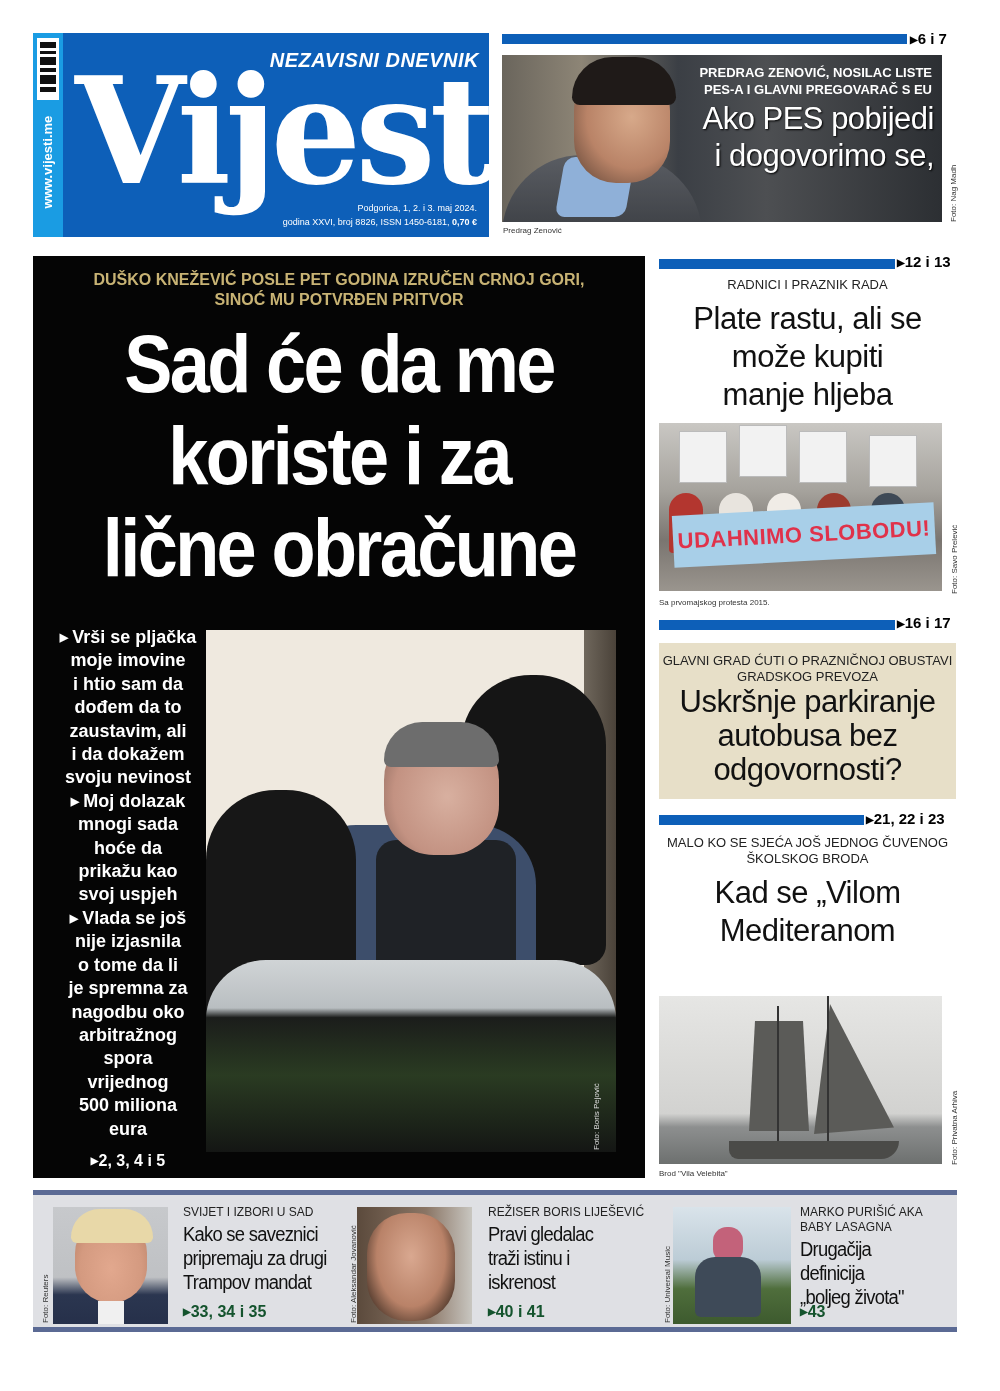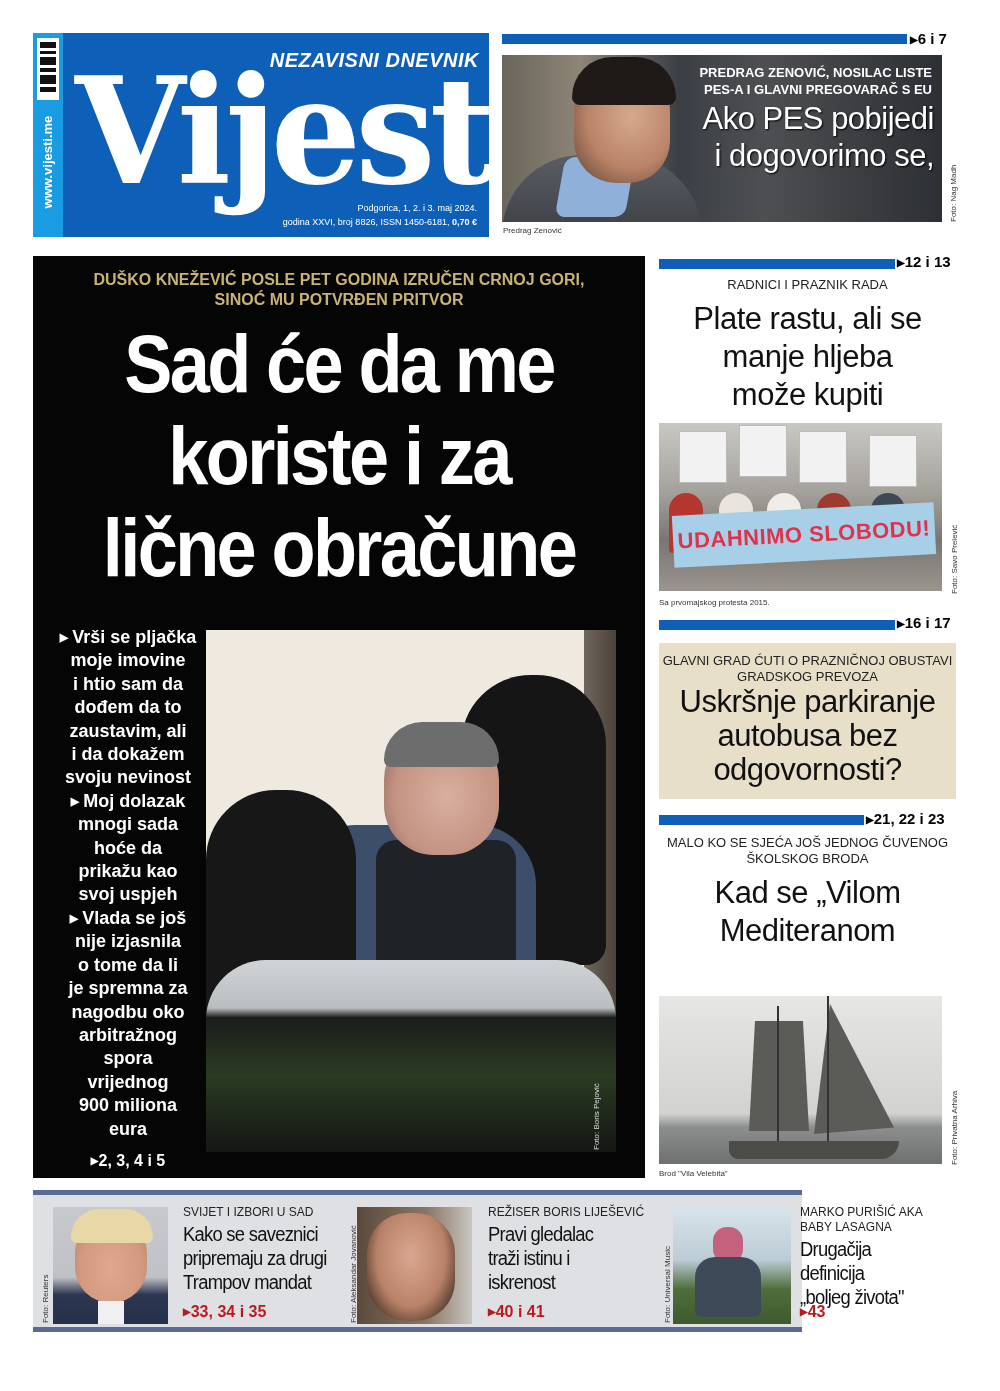--- a/index.html
+++ b/index.html
@@ -77,27 +77,27 @@
                            color: #e0324a; font-weight: bold; font-size: 22px; line-height: 52px; text-align: center; letter-spacing: 0.5px; }
 
   .bus-box { left: 659px; top: 643px; width: 297px; height: 156px; background: #e7dfc8; }
 
   .ship-photo { left: 659px; top: 996px; width: 283px; height: 168px; overflow: hidden;
                 background: linear-gradient(180deg, #e6e6e4 0%, #d2d2d0 70%, #8d8f8f 78%, #6d706f 100%); }
   .ship-photo .hull { left: 70px; top: 145px; width: 170px; height: 18px; background: #4b4b48; border-radius: 0 0 40px 20px; }
   .ship-photo .sail { background: #5b5b58; }
 
   
-  .bottom { left: 33px; top: 1190px; width: 769px; height: 142px; background: #dfe0e4;
+  .bottom { left: 33px; top: 1190px; width: 924px; height: 142px; background: #dfe0e4;
             border-top: 5px solid #5b6a94; border-bottom: 5px solid #5b6a94; }
   .b-item { top: 0; height: 132px; }
   .b-photo { position: absolute; top: 12px; width: 115px; height: 117px; overflow: hidden; }
   .b-kicker { position: absolute; font-size: 12px; line-height: 15px; color: #222; }
   .b-title { position: absolute; font-size: 20px; line-height: 24px; color: #111; letter-spacing: -0.8px; transform: scaleX(0.92); transform-origin: left; }
-  .b-ref { position: absolute; font-weight: bold; font-size: 16px; color: #b91c1c; }
+  .b-ref { position: absolute; font-weight: bold; font-size: 16px; color: #14532d; }
   .b-ref .tri { font-size: 10px; vertical-align: 2px; }
 </style>
 </head>
 <body>
 
 <div class="abs masthead">
   <div class="abs strip">
     <div class="abs barcode">
       <i style="top:4px;height:6px"></i>
         <i style="top:13px;height:3px"></i>
@@ -170,21 +170,21 @@
     </div>
     <div>
       <span class="b"><span class="tri">▶</span><span>Vlada se još</span></span>
       <span class="b">nije izjasnila</span>
       <span class="b">o tome da li</span>
       <span class="b">je spremna za</span>
       <span class="b">nagodbu oko</span>
       <span class="b">arbitražnog</span>
       <span class="b">spora</span>
       <span class="b">vrijednog</span>
-      <span class="b">900 miliona</span>
+      <span class="b">500 miliona</span>
       <span class="b">eura</span>
     </div>
   </div>
   <div class="abs lead-ref">
     <span class="tri">▶</span><span>2, 3, 4 i 5</span>
   </div>
 
   <div class="abs lead-photo">
     <div class="abs tree"></div>
     <div class="abs cop2"></div>
@@ -198,22 +198,22 @@
 </div>
 <div class="abs credit-v lead-credit">Foto: Boris Pejović</div>
 
 <div class="abs bar" style="left:659px;top:259px;width:236px;"></div>
 <div class="abs pageref" style="left:897px;top:255px;">
   <span class="tri">▶</span><span>12 i 13</span>
 </div>
 <div class="abs story-kicker" style="left:659px;top:277px;width:297px;">RADNICI I PRAZNIK RADA</div>
 <div class="abs story-title" style="left:659px;top:300px;width:297px;">
   <div>Plate rastu, ali se</div>
+  <div>može kupiti</div>
   <div>manje hljeba</div>
-  <div>može kupiti</div>
 </div>
 <div class="abs protest-photo">
   <div class="abs sign" style="left:20px;"></div>
   <div class="abs sign" style="left:80px;top:2px;"></div>
   <div class="abs sign" style="left:140px;"></div>
   <div class="abs sign" style="left:210px;top:12px;"></div>
   <div class="abs person" style="left:10px;background:#b3362f;"></div>
   <div class="abs person" style="left:60px;background:#e8e4de;"></div>
   <div class="abs person" style="left:108px;background:#f0ece6;"></div>
   <div class="abs person" style="left:158px;background:#9c3b2e;"></div>

